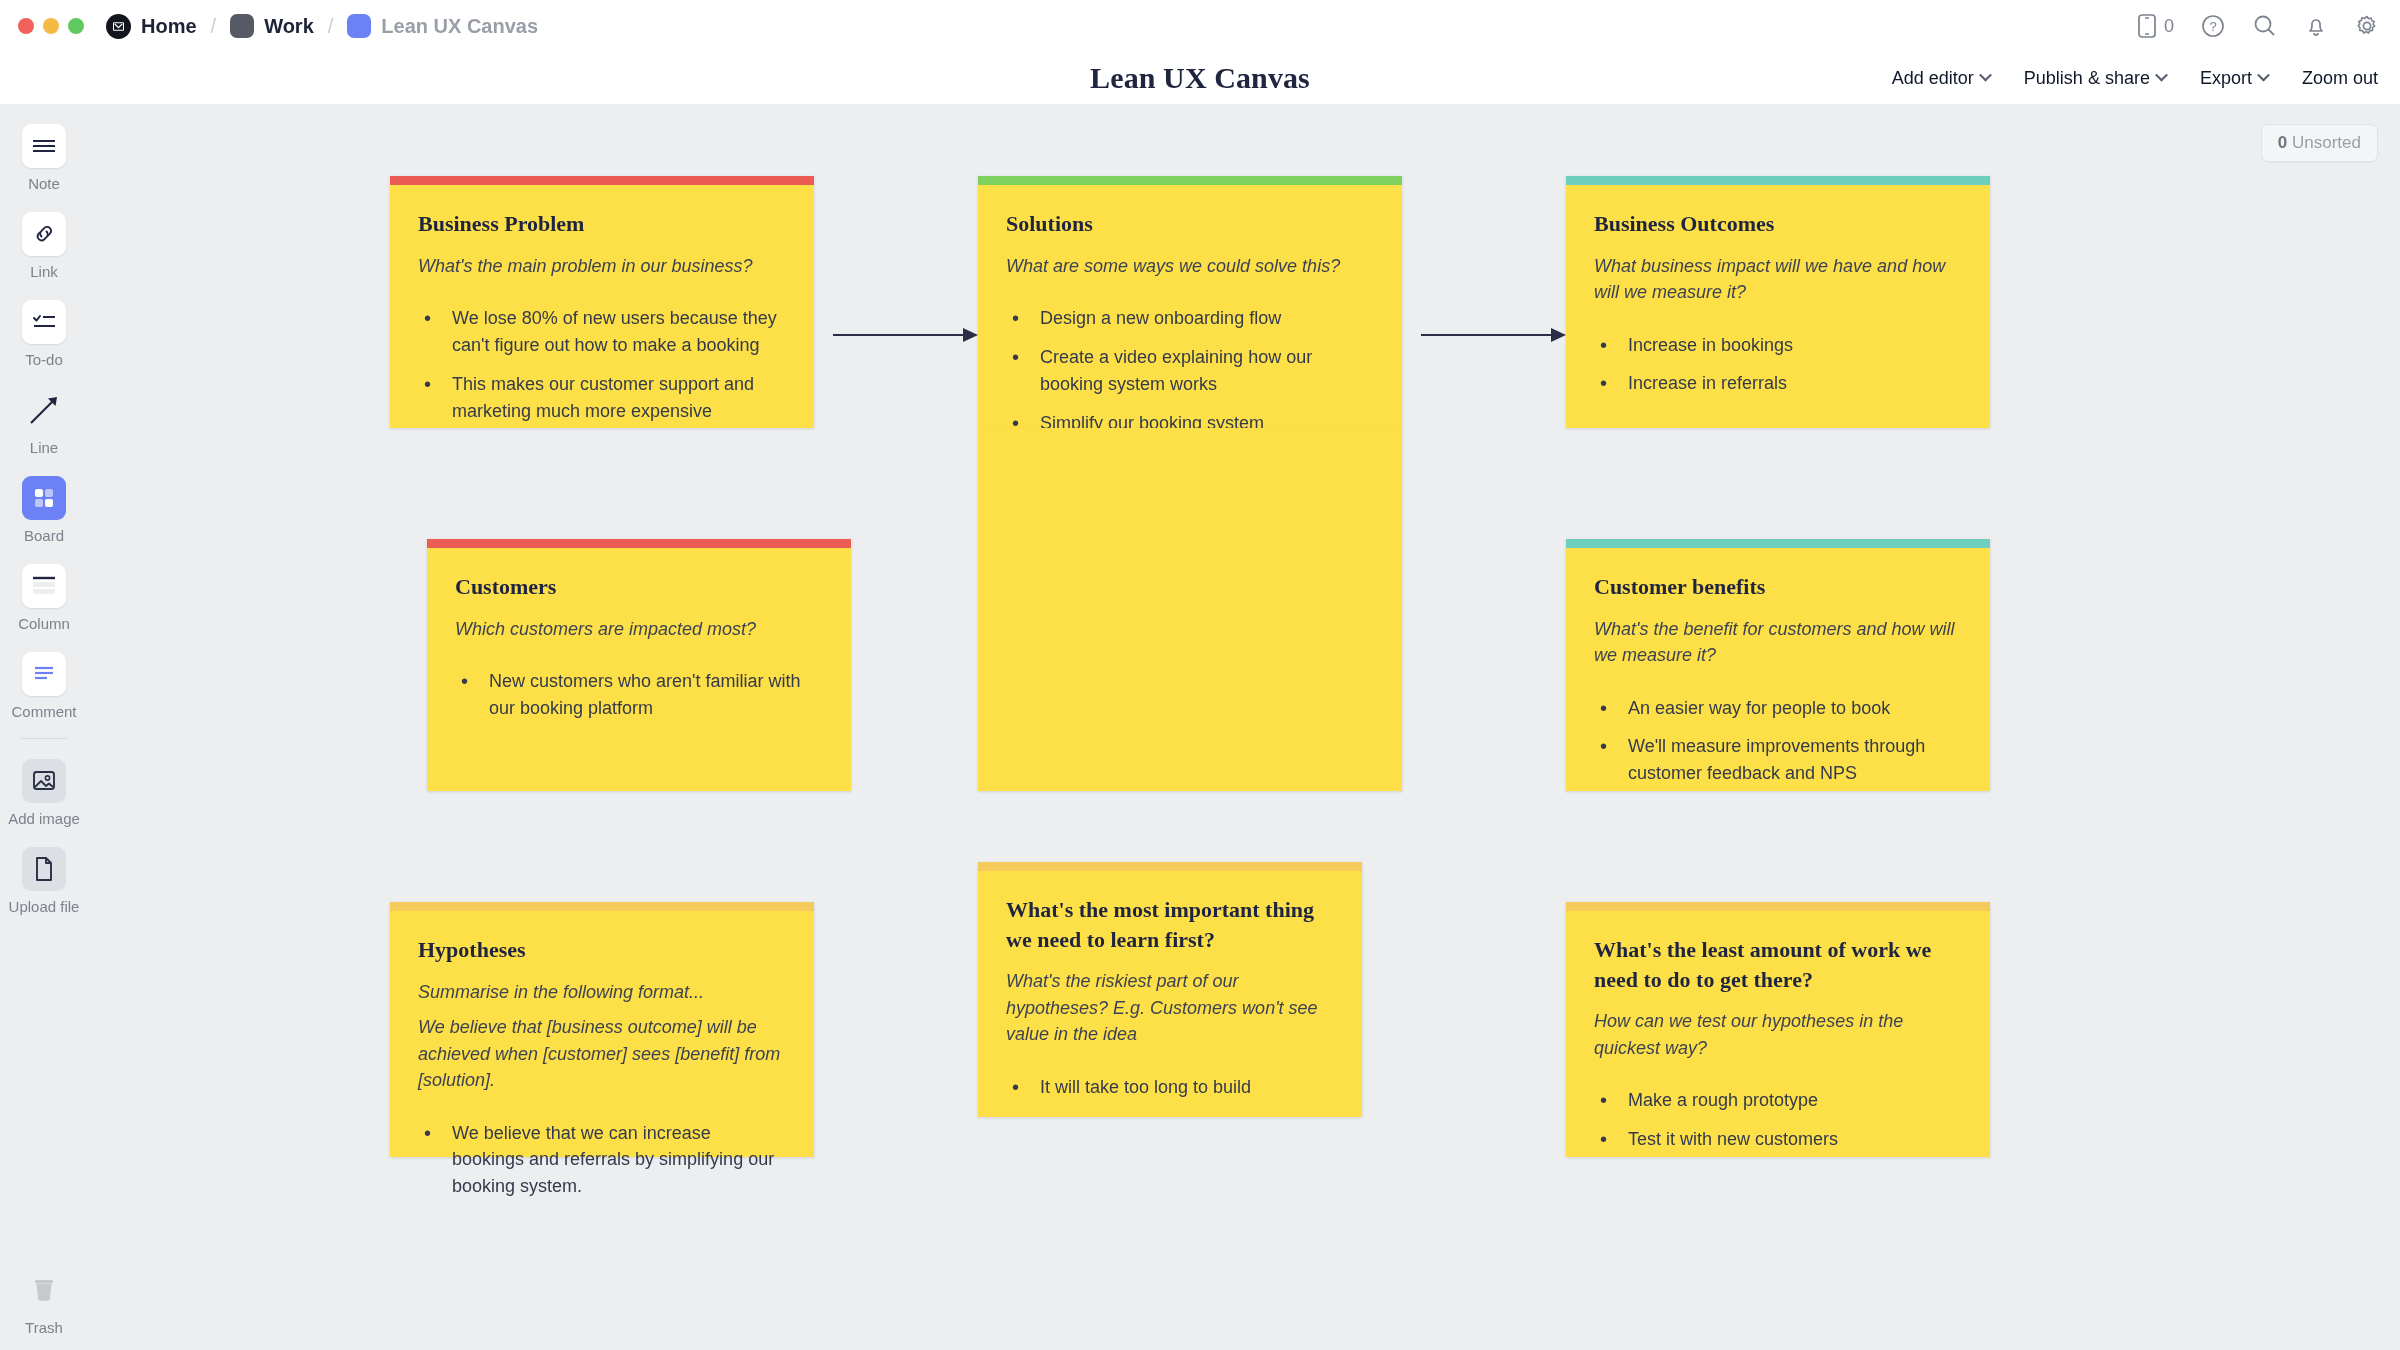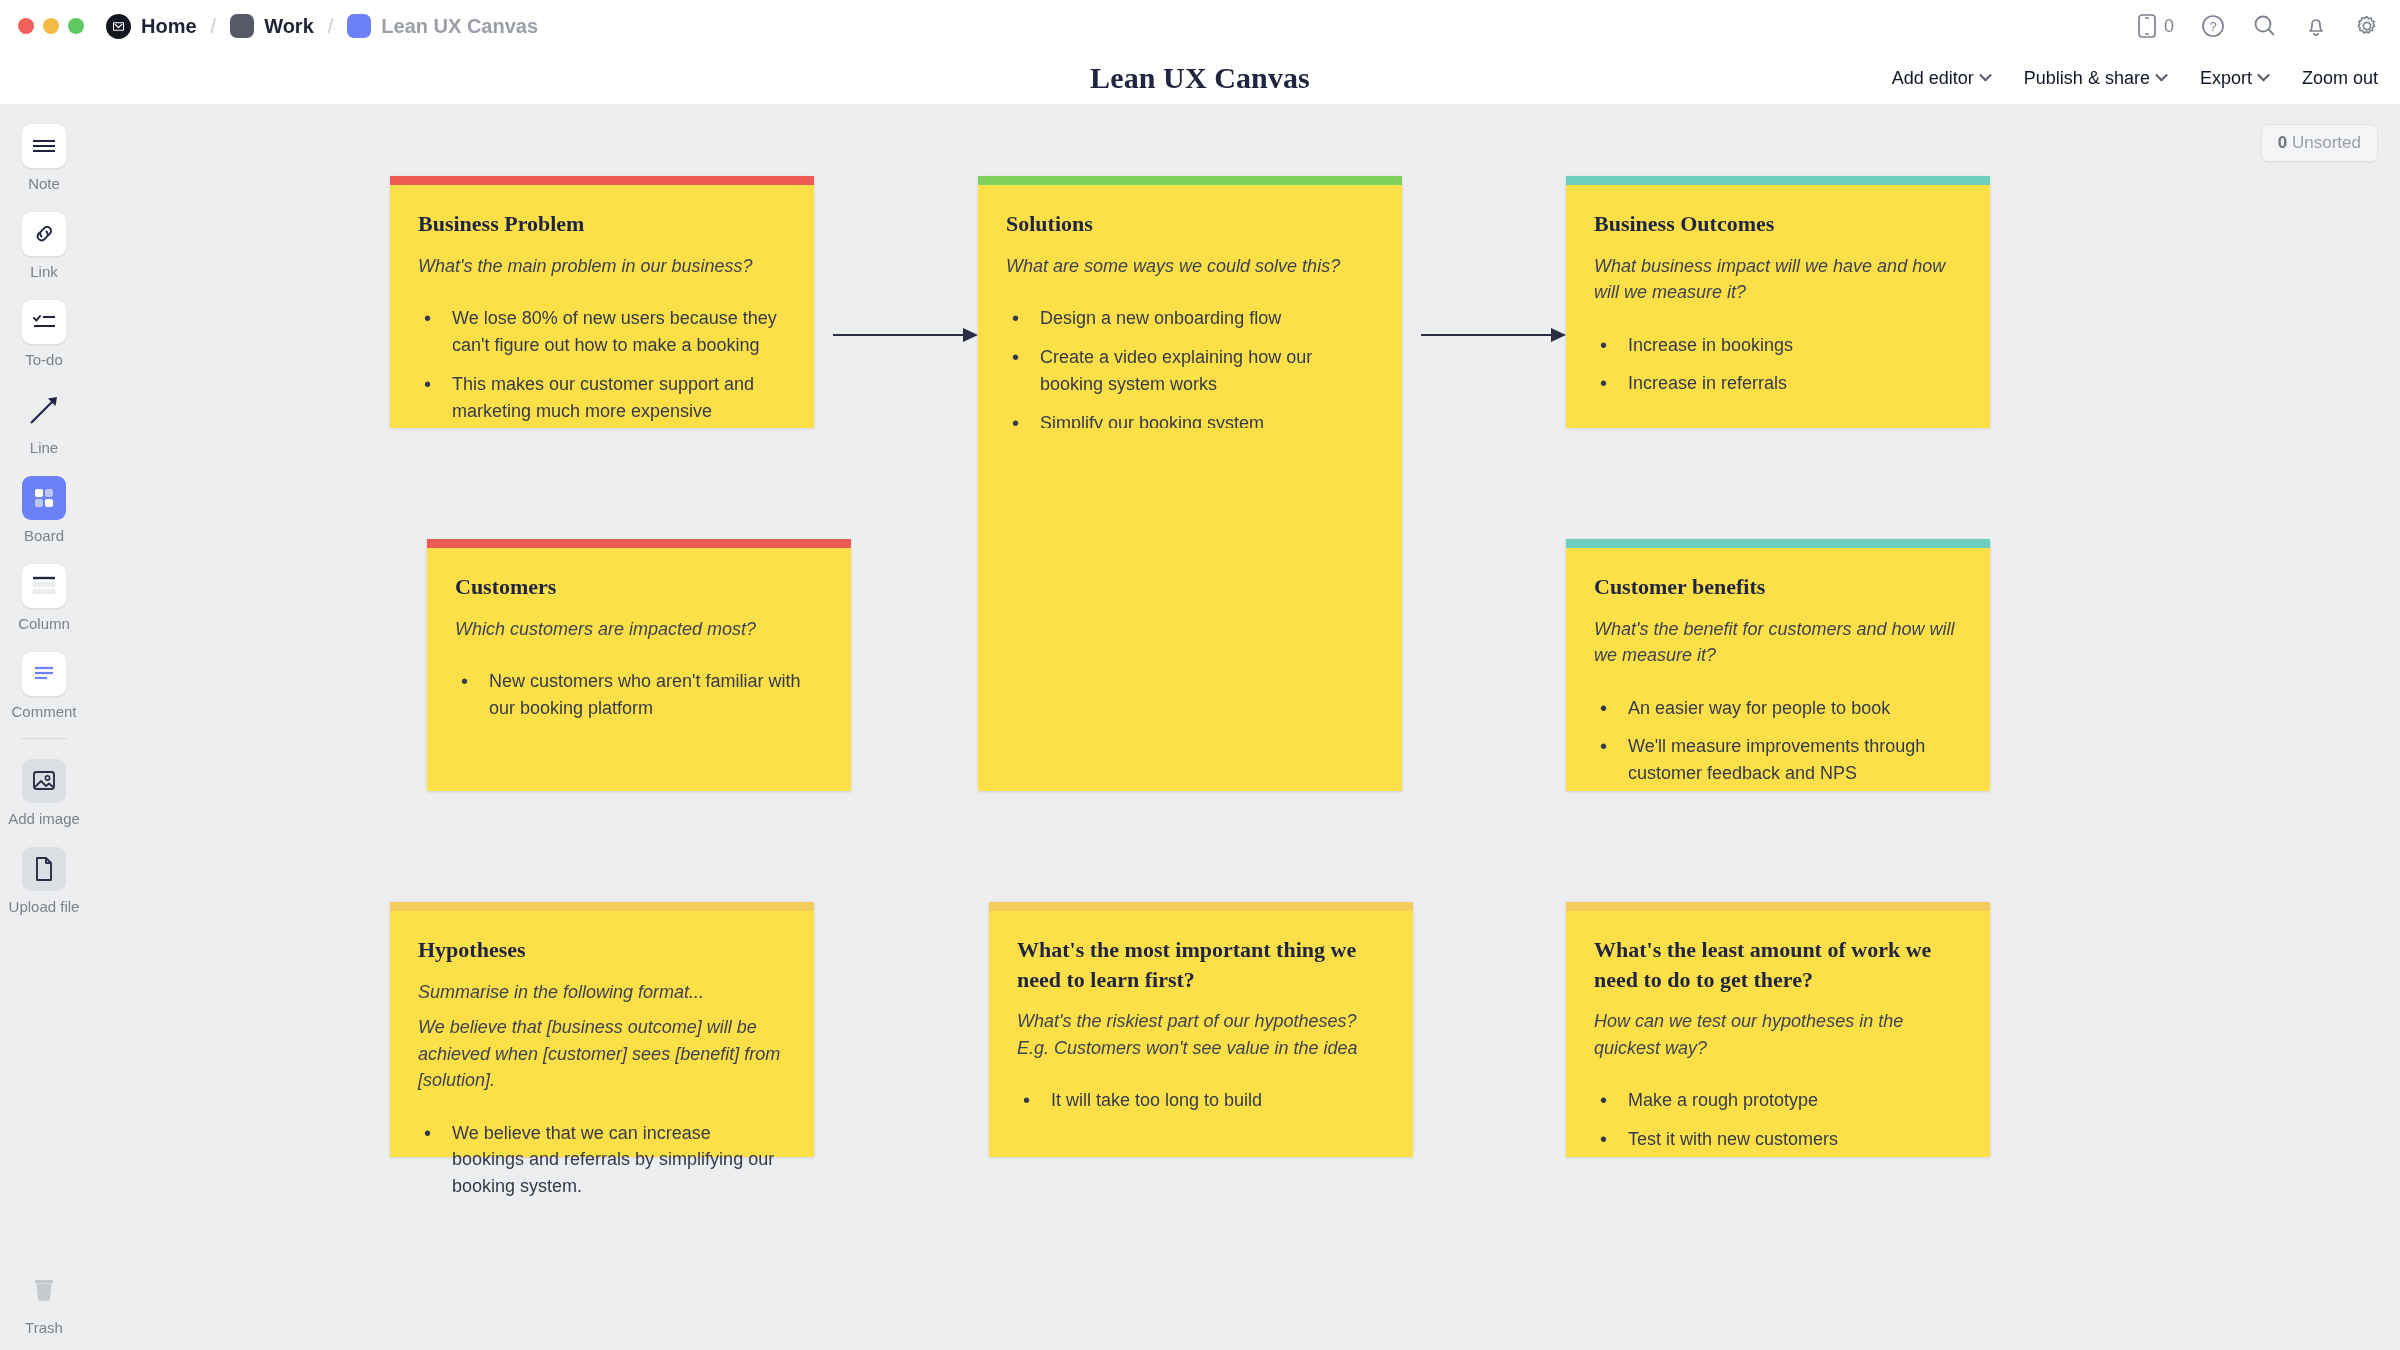--- a/index.html
+++ b/index.html
@@ -424,21 +424,21 @@
     <div class="body">
       <h3>Hypotheses</h3>
       <div class="prompt">Summarise in the following format...</div>
       <div class="prompt">We believe that [business outcome] will be achieved when [customer] sees [benefit] from [solution].</div>
       <ul>
         <li>We believe that we can increase bookings and referrals by simplifying our booking system.</li>
       </ul>
     </div>
   </div>
 
-  <div class="card" style="left:890px; top:798px; width:424px; height:255px;margin-left:11px;">
+  <div class="card" style="left:890px; top:758px; width:384px; height:255px;">
     <div class="bar" style="background:#f5cb5c;"></div>
     <div class="body">
       <h3>What's the most important thing we need to learn first?</h3>
       <div class="prompt">What's the riskiest part of our hypotheses? E.g. Customers won't see value in the idea</div>
       <ul>
         <li>It will take too long to build</li>
       </ul>
     </div>
   </div>
 

